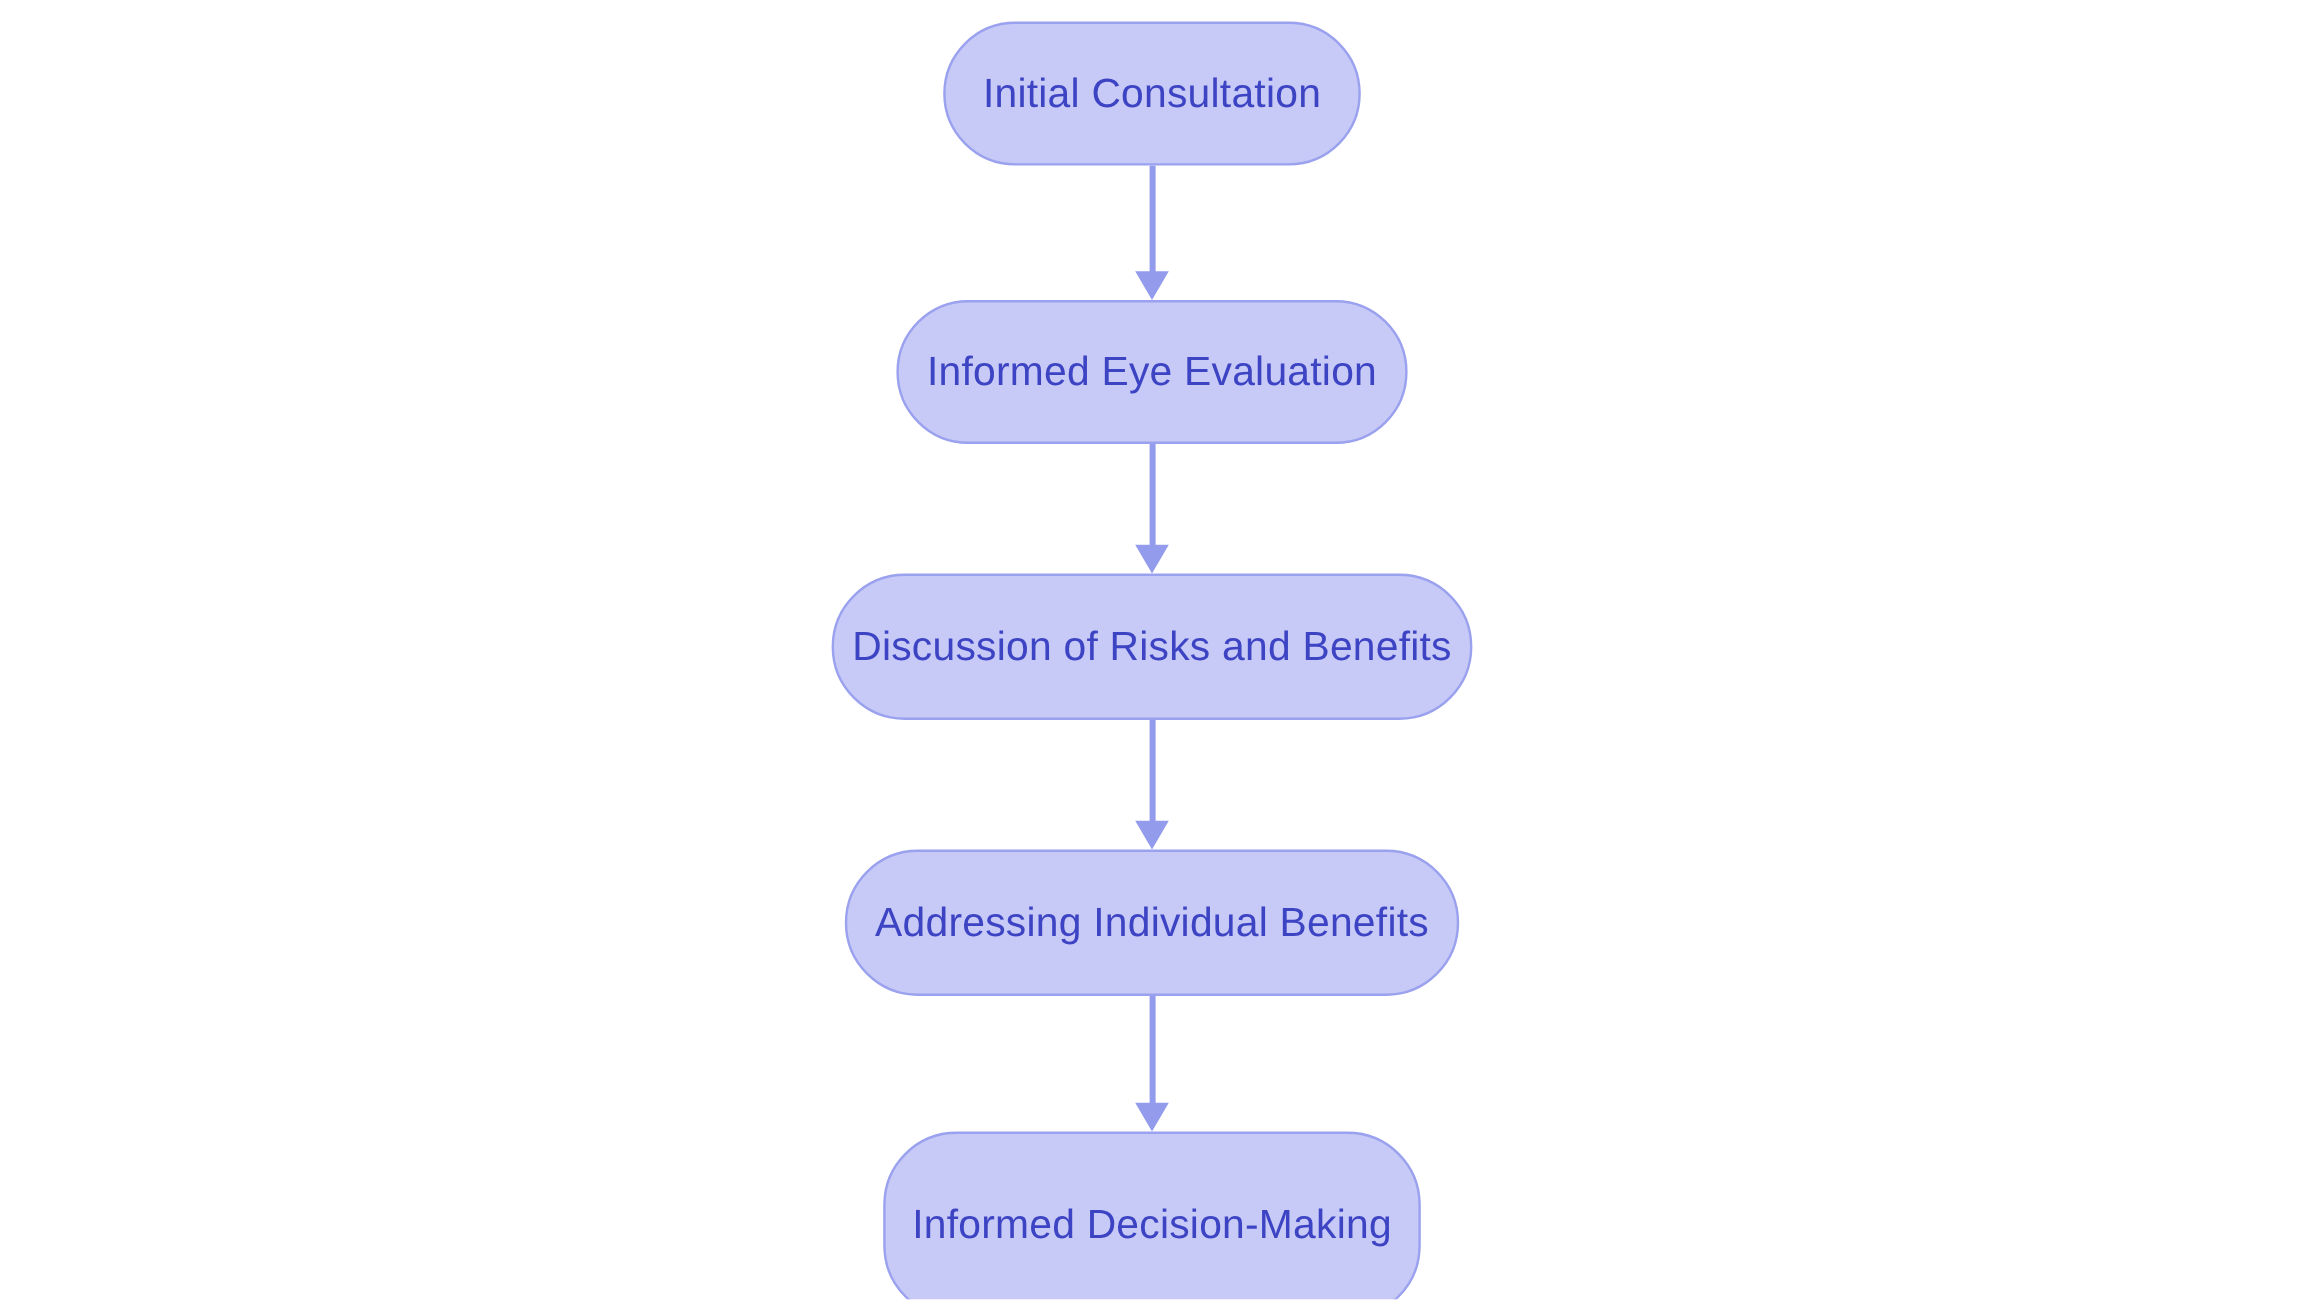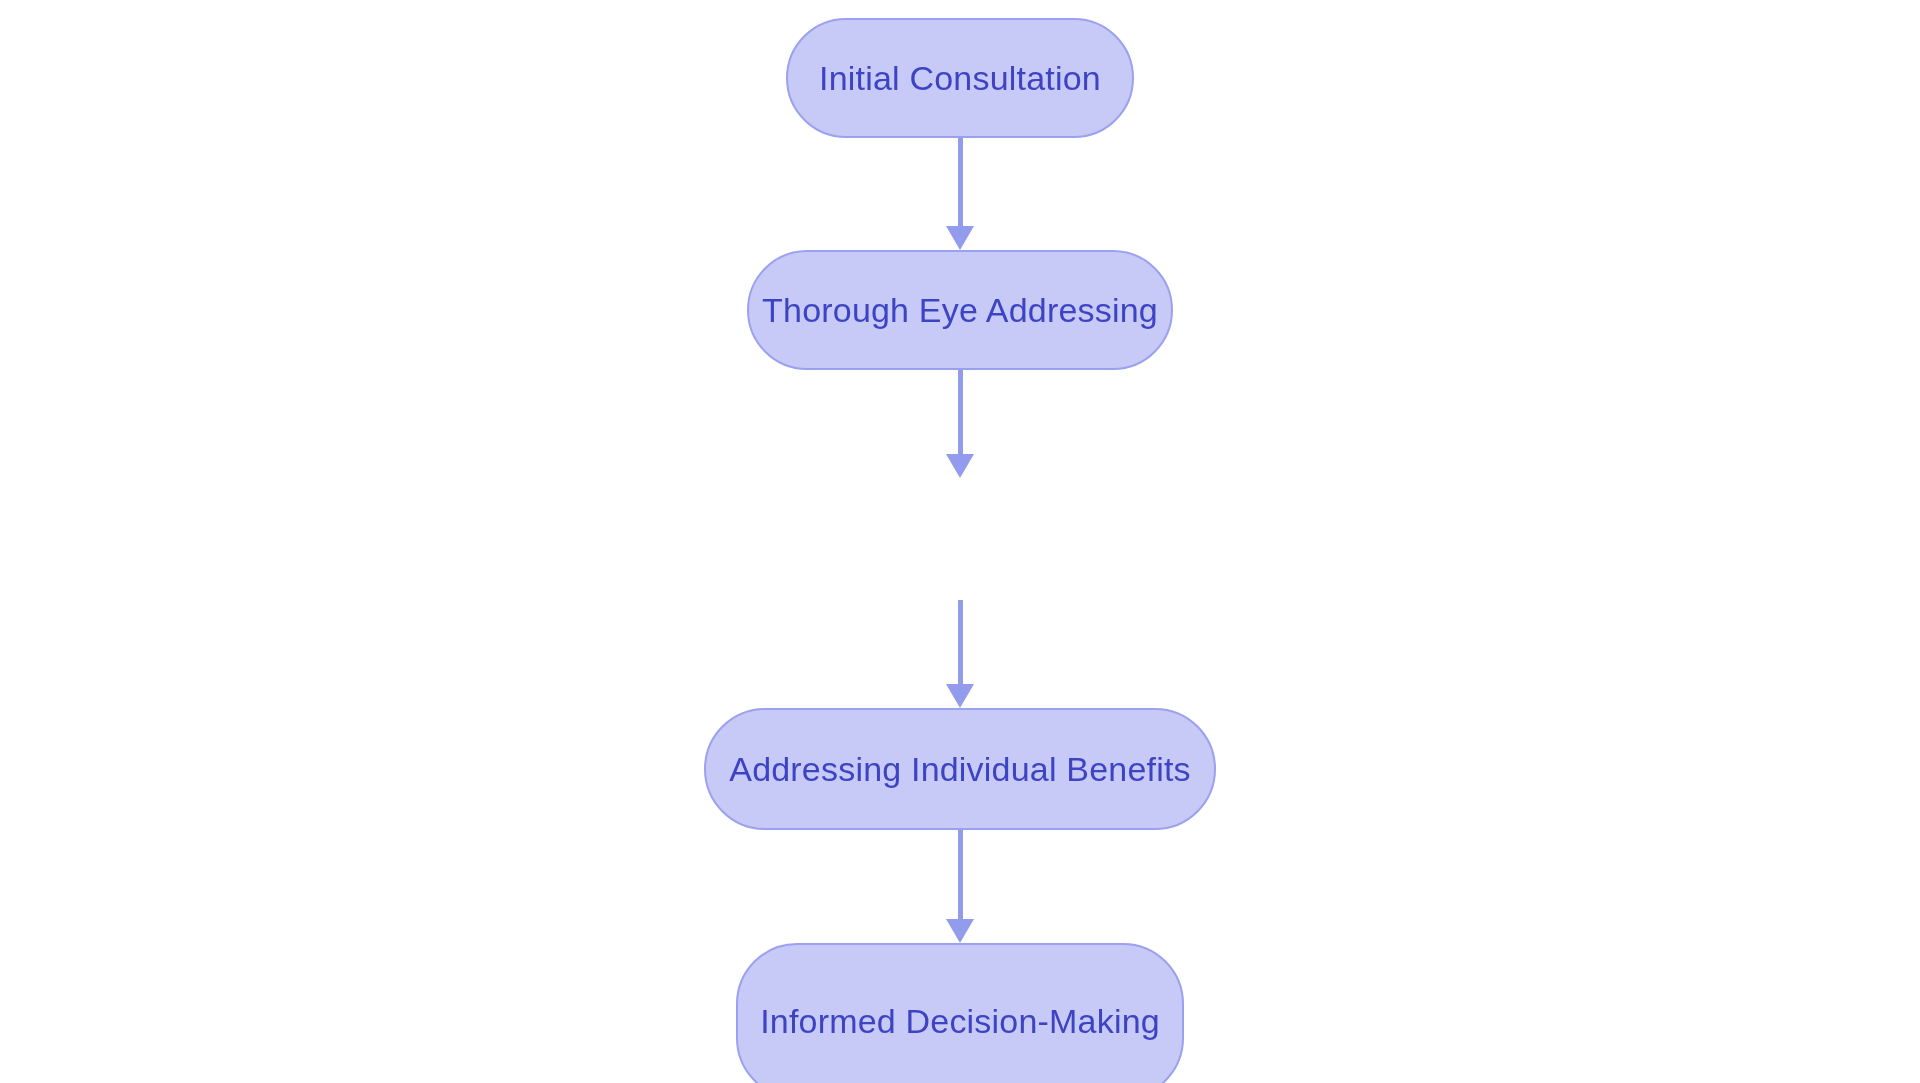--- a/index.html
+++ b/index.html
@@ -75,28 +75,31 @@
   <div class="node n1">
     <span class="node-label">Initial Consultation</span>
   </div>
 
   <div class="arrow a1">
     <div class="arrow-line"></div>
     <div class="arrow-head"></div>
   </div>
 
   <div class="node n2">
-    <span class="node-label">Thorough Eye Addressing</span>
+    <span class="node-label">Informed Eye Evaluation</span>
   </div>
 
   <div class="arrow a2">
     <div class="arrow-line"></div>
     <div class="arrow-head"></div>
   </div>
 
+  <div class="node n3">
+    <span class="node-label">Discussion of Risks and Benefits</span>
+  </div>
 
   <div class="arrow a3">
     <div class="arrow-line"></div>
     <div class="arrow-head"></div>
   </div>
 
   <div class="node n4">
     <span class="node-label">Addressing Individual Benefits</span>
   </div>
 

